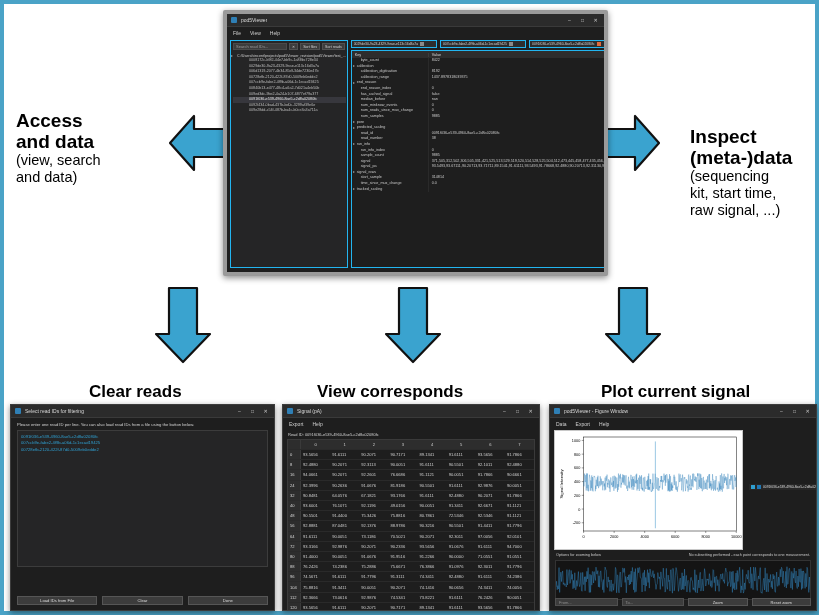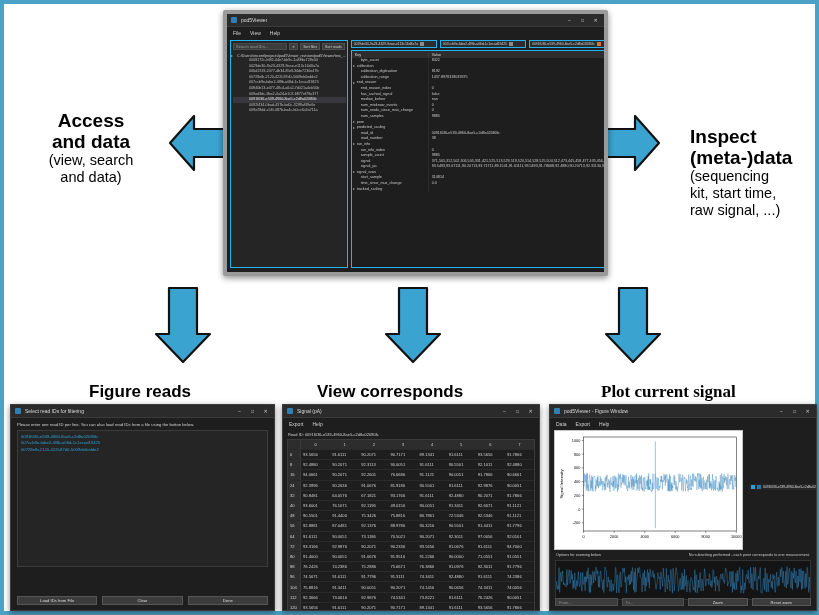--- a/index.html
+++ b/index.html
@@ -179,38 +179,38 @@
     <svg width="62" height="80" viewBox="0 0 62 80">
       <polygon points="31,78 4,50 17,50 17,4 45,4 45,50 58,50" fill="#3aa3cf" stroke="#111" stroke-width="2.2" stroke-linejoin="round"></polygon>
     </svg>
   </div>
   <div class="arrow" style="left:598px; top:280px;">
     <svg width="62" height="80" viewBox="0 0 62 80">
       <polygon points="31,78 4,50 17,50 17,4 45,4 45,50 58,50" fill="#3aa3cf" stroke="#111" stroke-width="2.2" stroke-linejoin="round"></polygon>
     </svg>
   </div>
 
-  <div class="callout" style="left:12px; top:106px; width:150px; text-align:center;">
+  <div class="callout" style="left:12px; top:106px; width:150px; text-align:left;">
     <div class="hd">Access</div>
     <div class="hd">and data</div>
     <div class="sub">(view, search</div>
     <div class="sub">and data)</div>
   </div>
 
   <div class="callout" style="left:686px; top:122px; width:152px;">
     <div class="hd">Inspect</div>
     <div class="hd">(meta-)data</div>
     <div class="sub">(sequencing</div>
     <div class="sub">kit, start time,</div>
     <div class="sub">raw signal, ...)</div>
   </div>
 
-  <div class="bcap" style="left:85px; top:378px;">Figure reads</div>
+  <div class="bcap" style="left:85px; top:378px;">Clear reads</div>
   <div class="bcap" style="left:313px; top:378px;">View corresponds</div>
-  <div class="bcap" style="left:597px; top:378px;font-family:Liberation Serif, serif;">Plot current signal</div>
+  <div class="bcap" style="left:597px; top:378px;">Plot current signal</div>
 
   <div id="main-window" class="win">
     <div class="mw-inner">
       <div class="titlebar">
         <span class="tb-icon"></span>
         <span class="tb-title">pod5Viewer</span>
         <span class="tb-spacer"></span>
         <span class="tb-btn">–</span>
         <span class="tb-btn">□</span>
         <span class="tb-btn">✕</span>

